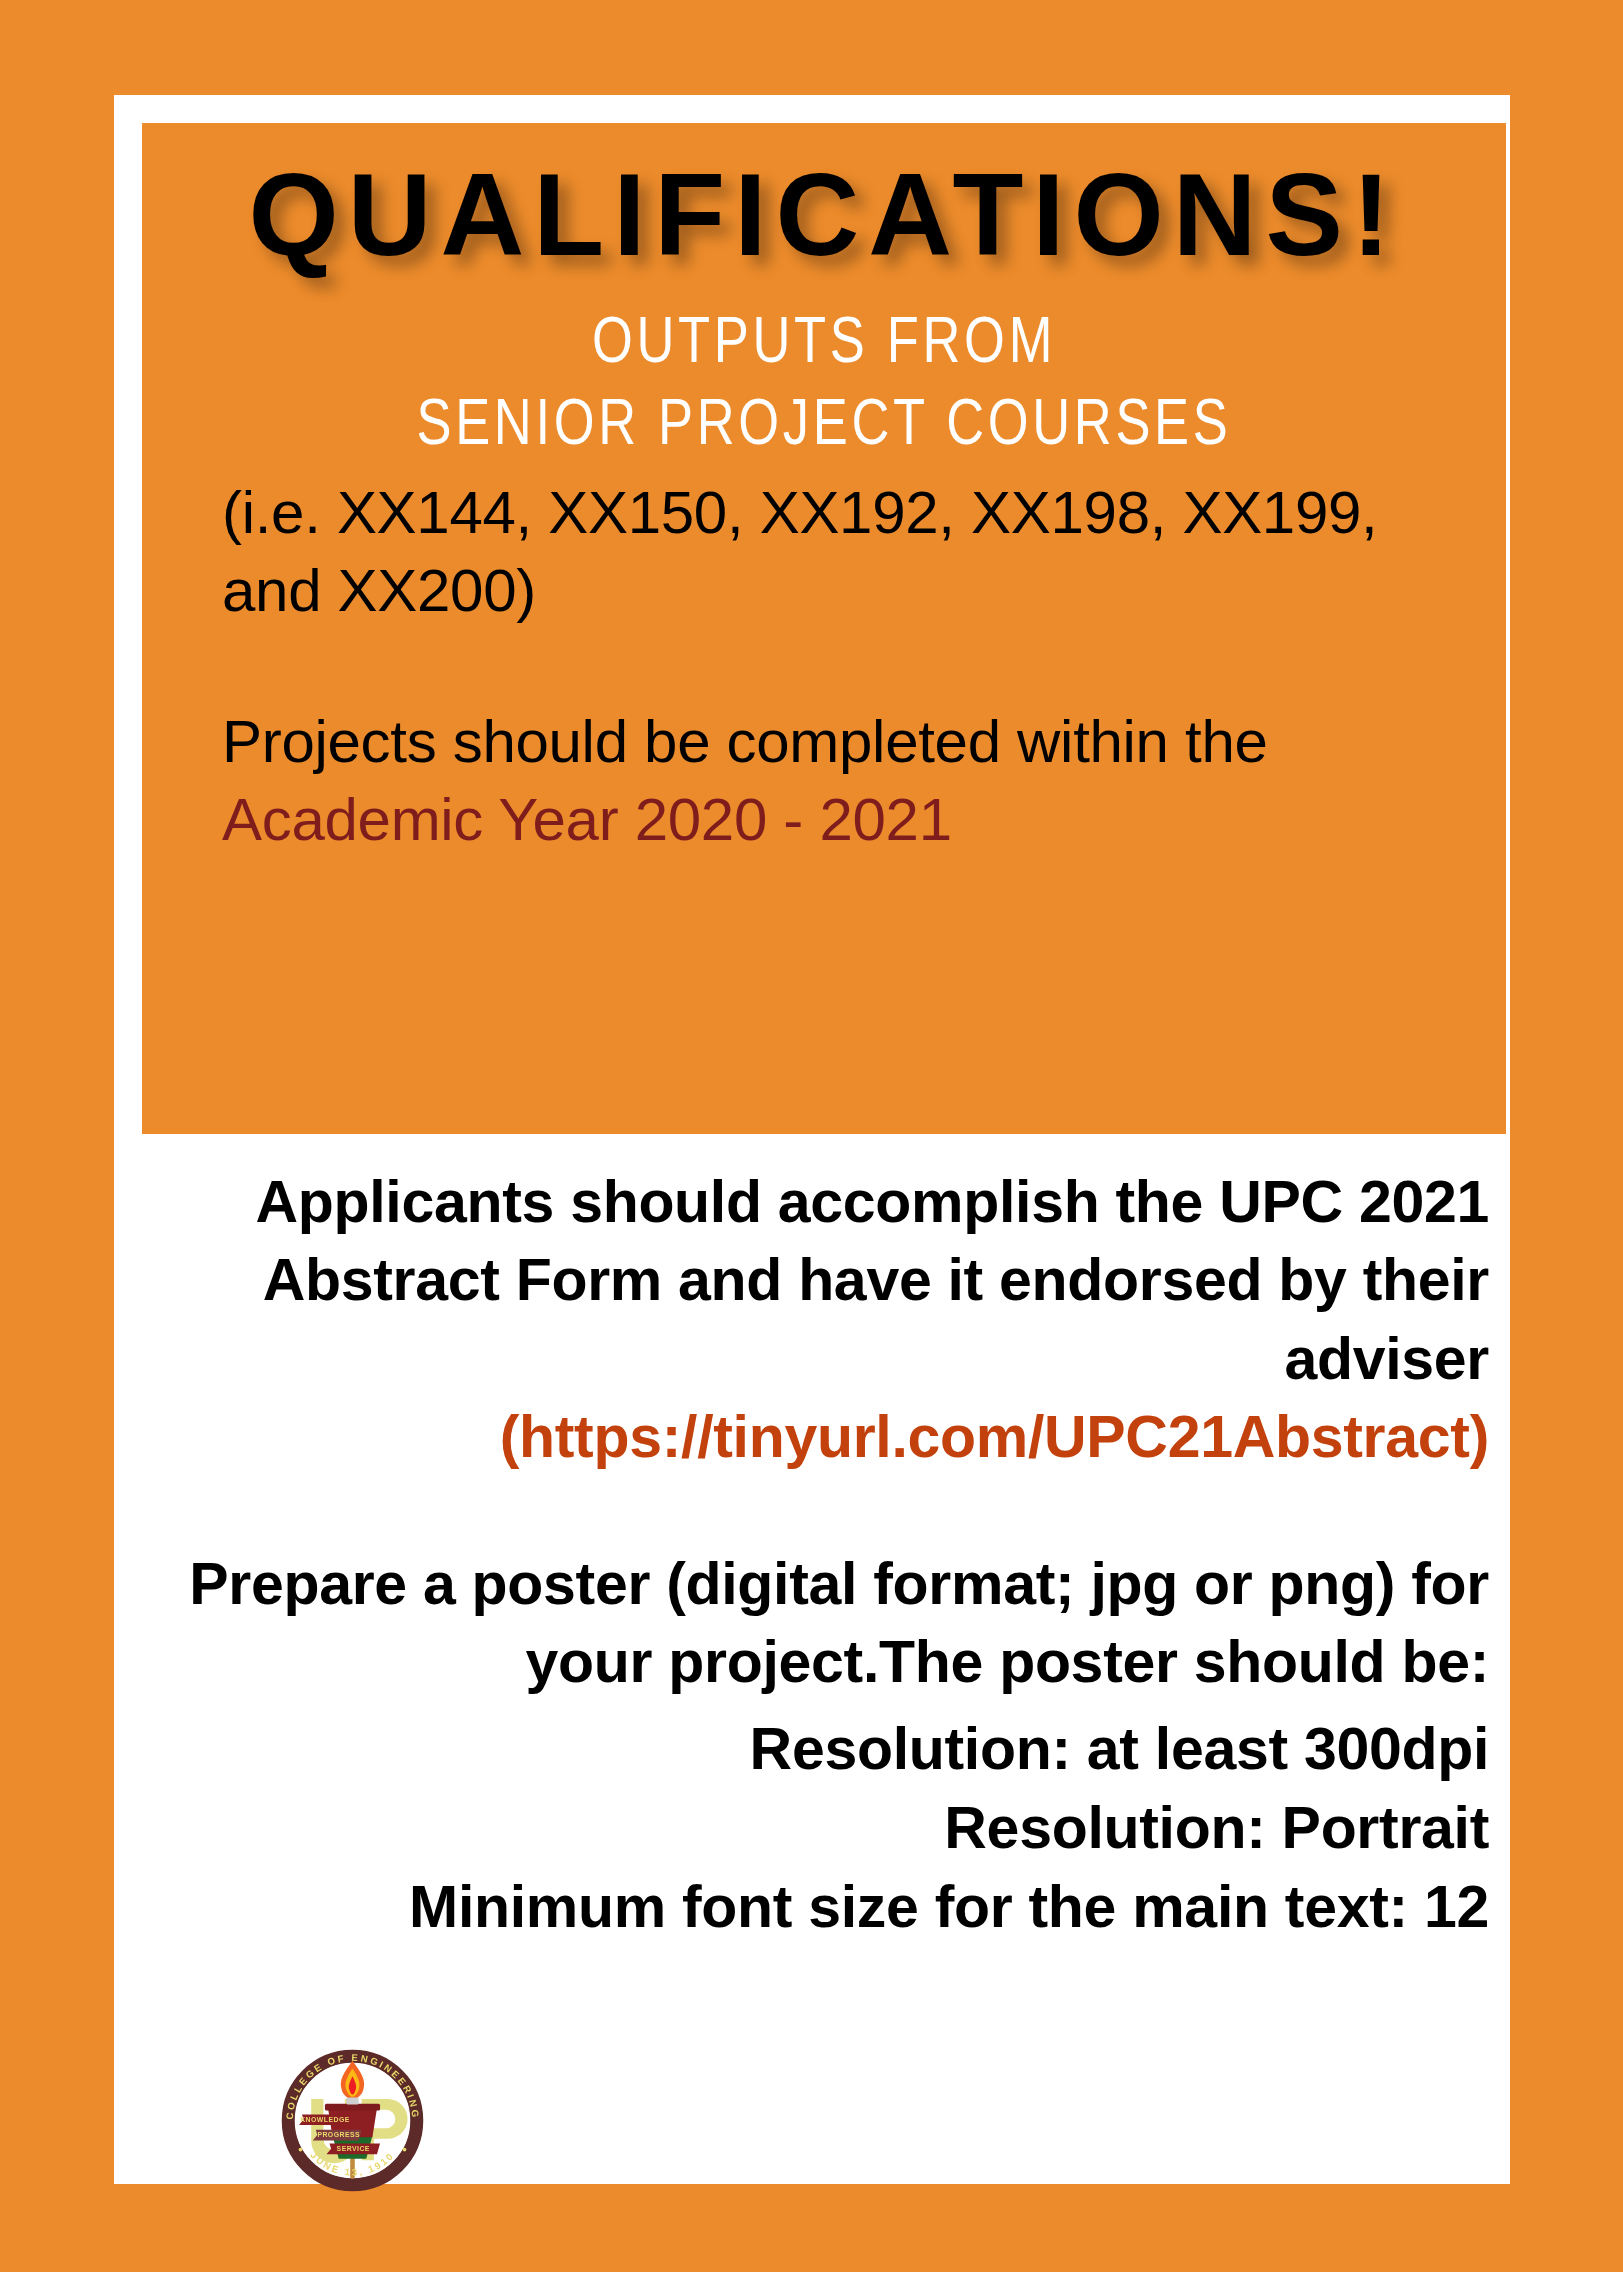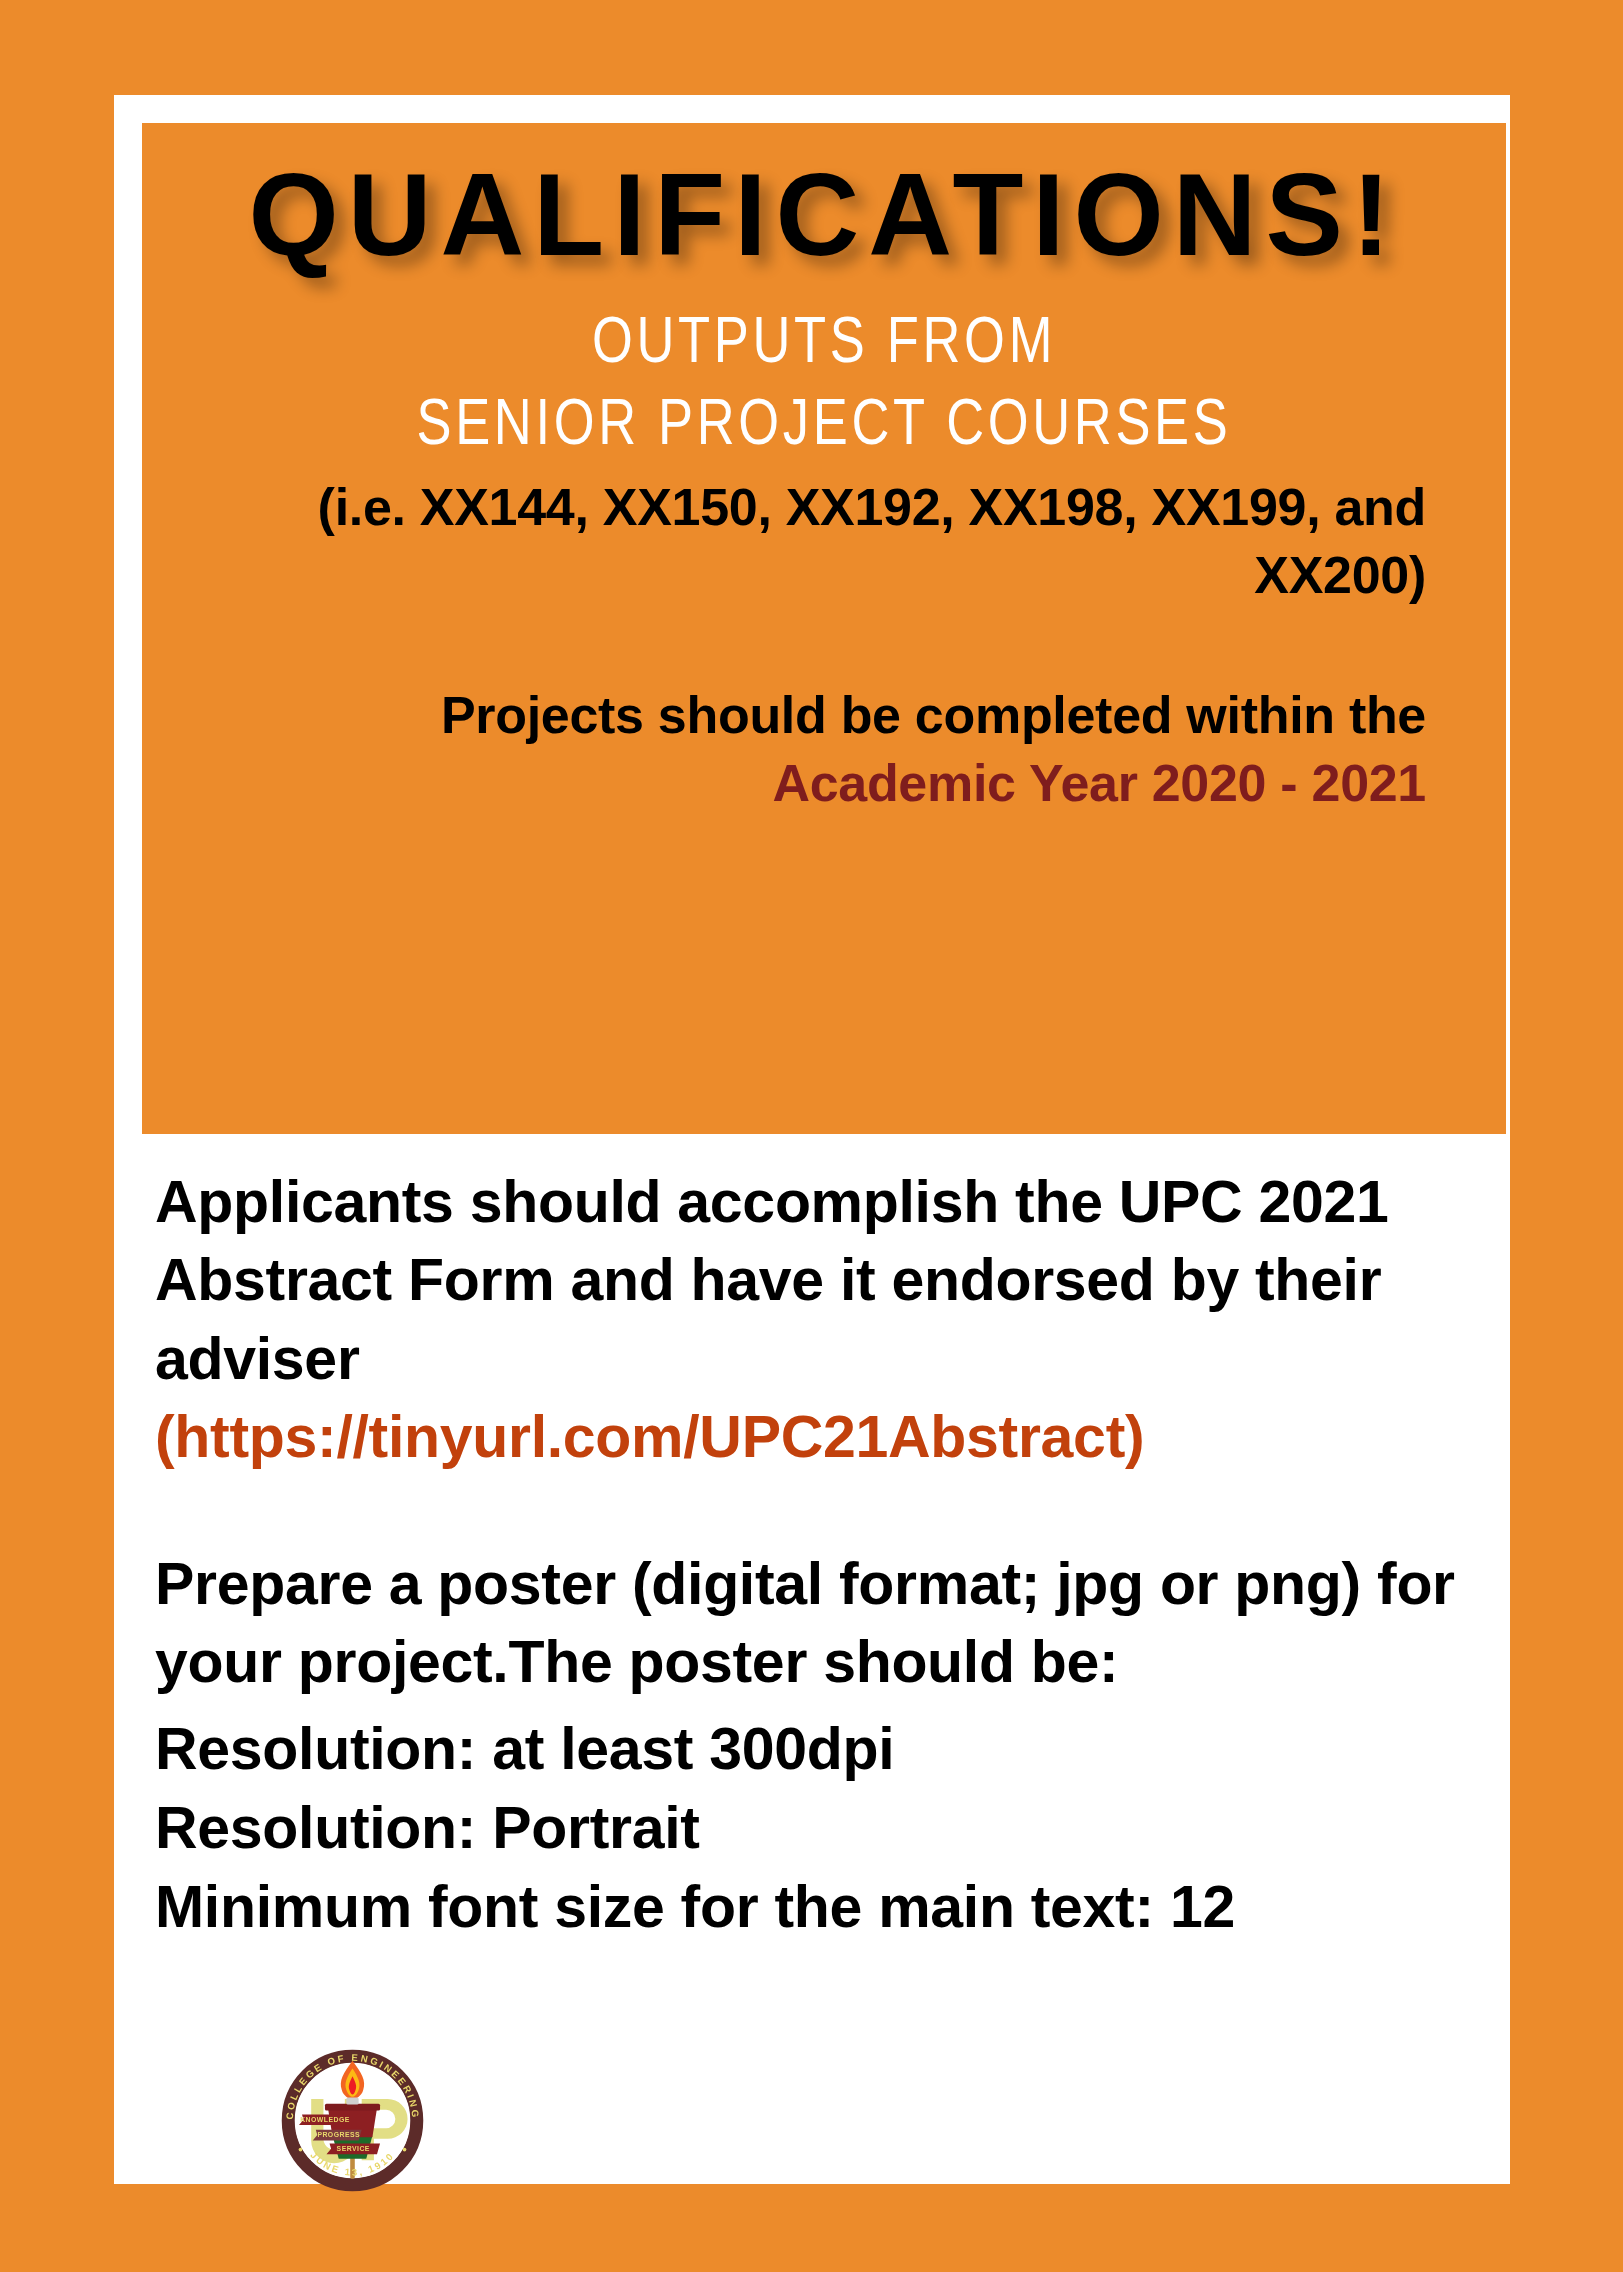--- a/index.html
+++ b/index.html
@@ -52,37 +52,37 @@
     letter-spacing:4.5px;
     line-height:1.28;
     text-align:center;
     font-family:"Liberation Sans Narrow","Liberation Sans",sans-serif;
     transform:scaleX(0.82);
   }
   .subtitle div{white-space:nowrap;}
 
   .heroblock{
     margin-top:10.2px;
-    text-align:right;
-    font-weight:bold;
-    font-size:52px;
+    text-align:left;
+    font-weight:normal;
+    font-size:60px;
     line-height:1.30;
     color:#000;
     max-width:1204px;
     letter-spacing:-0.3px;
   }
   .heroblock .gap{display:block;height:73px;}
   .white-line{color:#7f1d1d;}
 
   
   .body{
     position:absolute;
-    left:41px;top:1068px;
+    left:11px;top:1068px;
     width:1364px;
-    text-align:left;
+    text-align:right;
     color:#000;
     font-weight:bold;
     font-size:59px;
     line-height:1.33;
     letter-spacing:-0.3px;
   }
   .body .gap{display:block;height:68px;}
   .link{color:#c2410c;}
 
   .specs{margin-top:8px;}

